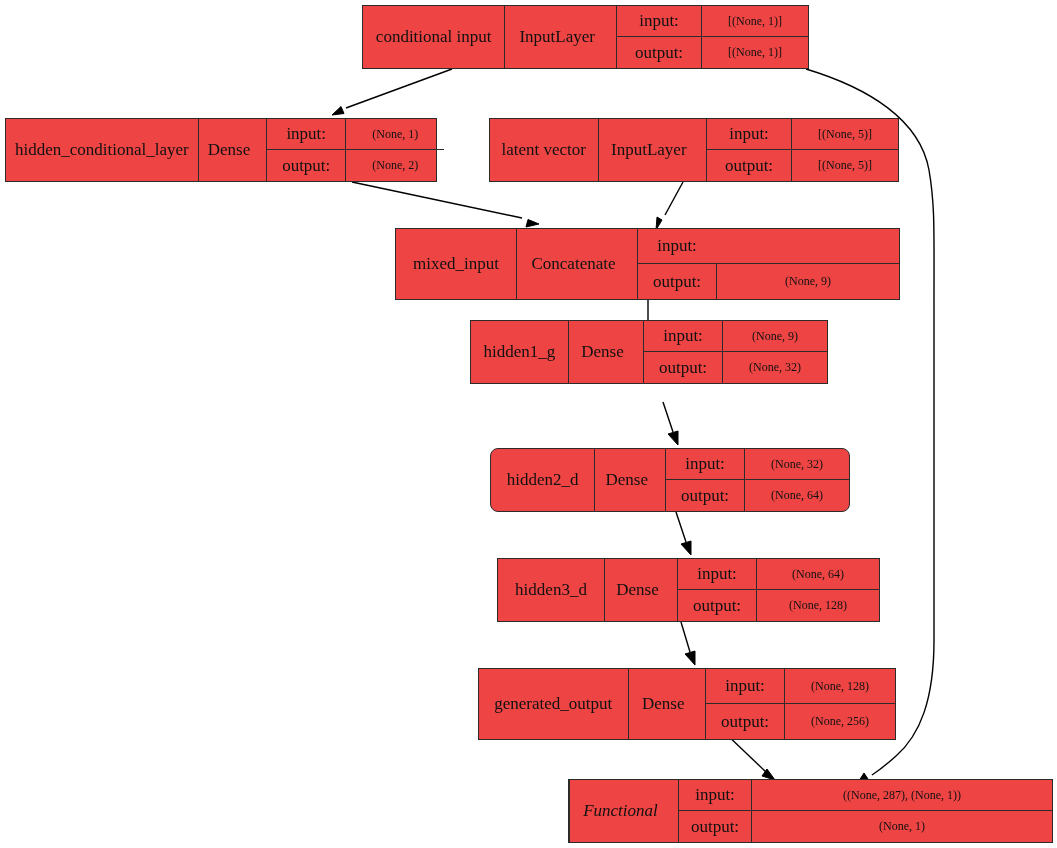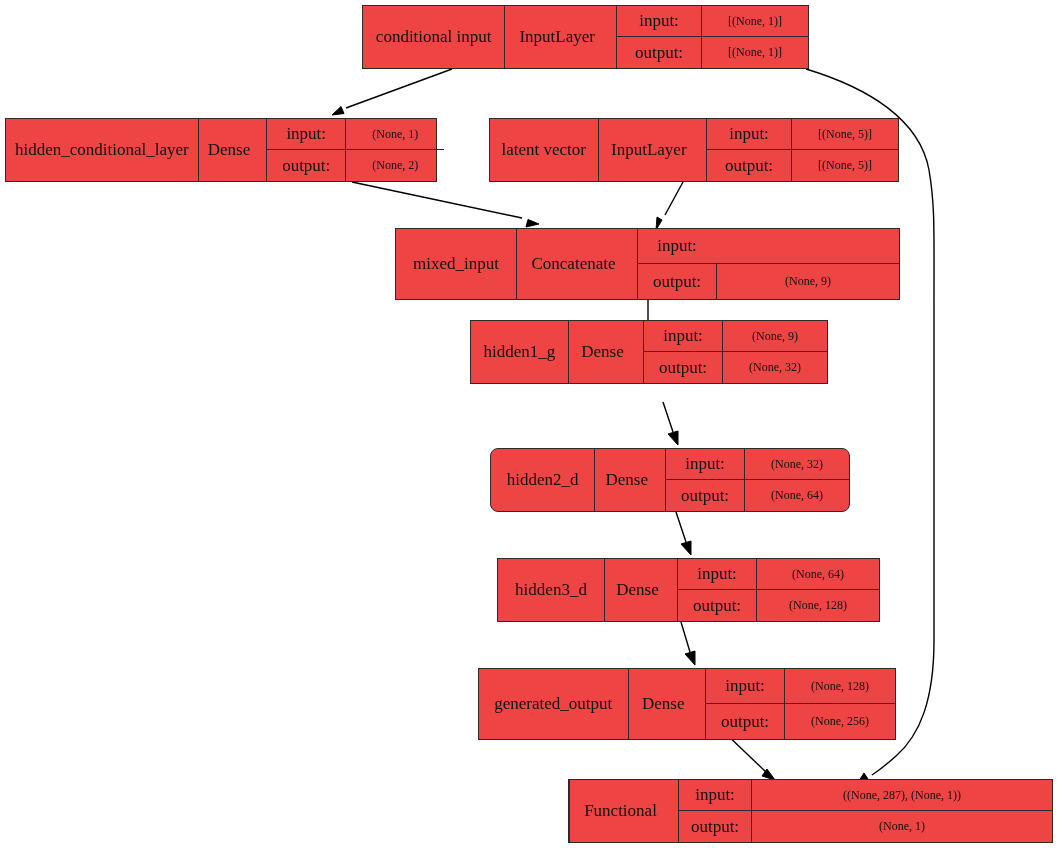--- a/index.html
+++ b/index.html
@@ -261,21 +261,21 @@
       <div class="io-value">(None, 128)</div>
     </div>
     <div class="io-row">
       <div class="io-label" style="width:78px;">output:</div>
       <div class="io-value">(None, 256)</div>
     </div>
   </div>
 </div>
 
 <div class="node-box" style="left:568px; top:779px; width:485px; height:64px;">
-  <div class="cell-type" style="width:102px;">Functional</div>
+  <div class="cell-type" style="width:102px;font-style:italic;">Functional</div>
   <div class="io-block">
     <div class="io-row top">
       <div class="io-label" style="width:72px;">input:</div>
       <div class="io-value">((None, 287), (None, 1))</div>
     </div>
     <div class="io-row">
       <div class="io-label" style="width:72px;">output:</div>
       <div class="io-value">(None, 1)</div>
     </div>
   </div>

